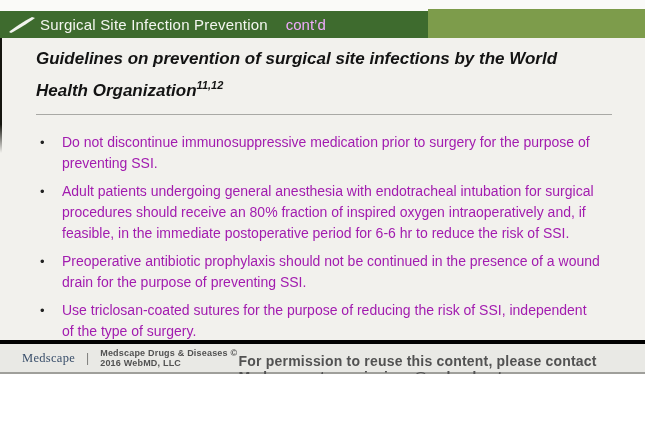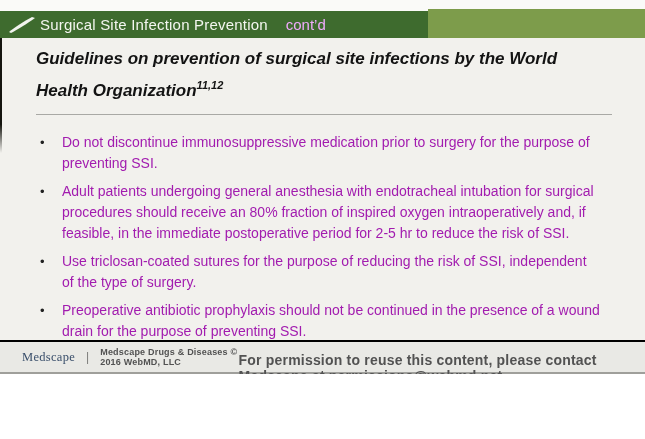--- a/index.html
+++ b/index.html
@@ -65,21 +65,21 @@
   .bullets li::before {
     content: "\2022";
     position: absolute; left: 2px; top: 0;
     font-size: 13px; color: #212121;
   }
 
   
   .footer {
     position: absolute; left: 0; bottom: 0; width: 645px; height: 34px;
     background: #E9E9E5;
-    border-top: 2px solid #000000;
+    border-top: 4px solid #000000;
     border-bottom: 2px solid #9F9F9B;
     box-sizing: border-box;
     display: flex; align-items: center;
     padding: 0 14px 0 22px;
   }
   .footer-logo {
     font-family: "Liberation Serif", serif;
     font-size: 12.5px; color: #3A4F6B; letter-spacing: 0.3px;
   }
   .footer-sep { color: #7c7c7a; margin: 0 11px; font-size: 12px; }
@@ -109,23 +109,23 @@
 
   <div class="slide">
     <div class="left-edge-shadow"></div>
 
     <h1 class="slide-title"><span>Guidelines on prevention of surgical site infections by the World Health Organization</span><sup>11,12</sup></h1>
 
     <hr class="divider">
 
     <ul class="bullets">
       <li>Do not discontinue immunosuppressive medication prior to surgery for the purpose of preventing SSI.</li>
-      <li>Adult patients undergoing general anesthesia with endotracheal intubation for surgical procedures should receive an 80% fraction of inspired oxygen intraoperatively and, if feasible, in the immediate postoperative period for 2-5 hr to reduce the risk of SSI.</li>
+      <li>Adult patients undergoing general anesthesia with endotracheal intubation for surgical procedures should receive an 80% fraction of inspired oxygen intraoperatively and, if feasible, in the immediate postoperative period for 6-6 hr to reduce the risk of SSI.</li>
+      <li>Preoperative antibiotic prophylaxis should not be continued in the presence of a wound drain for the purpose of preventing SSI.</li>
       <li>Use triclosan-coated sutures for the purpose of reducing the risk of SSI, independent of the type of surgery.</li>
-      <li>Preoperative antibiotic prophylaxis should not be continued in the presence of a wound drain for the purpose of preventing SSI.</li>
     </ul>
   </div>
 
   <div class="footer">
     <span class="footer-logo">Medscape</span>
     <span class="footer-sep">|</span>
     <span class="footer-left">Medscape Drugs &amp; Diseases © 2016 WebMD, LLC</span>
     <span class="footer-spacer"></span>
     <span class="footer-right">For permission to reuse this content, please contact Medscape at permissions@webmd.net</span>
   </div>

